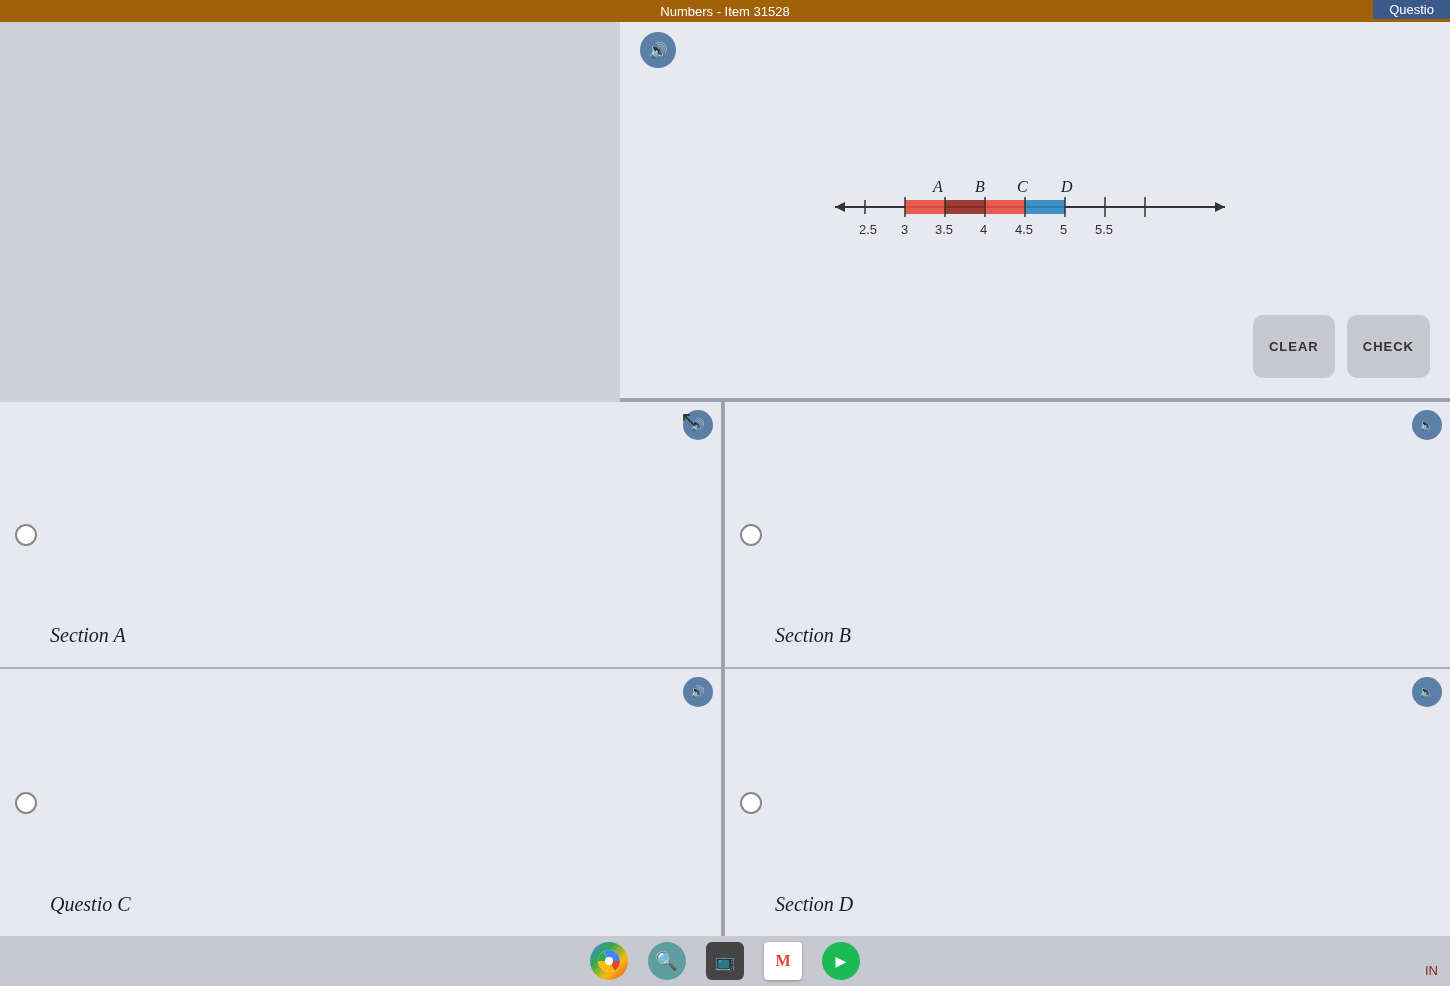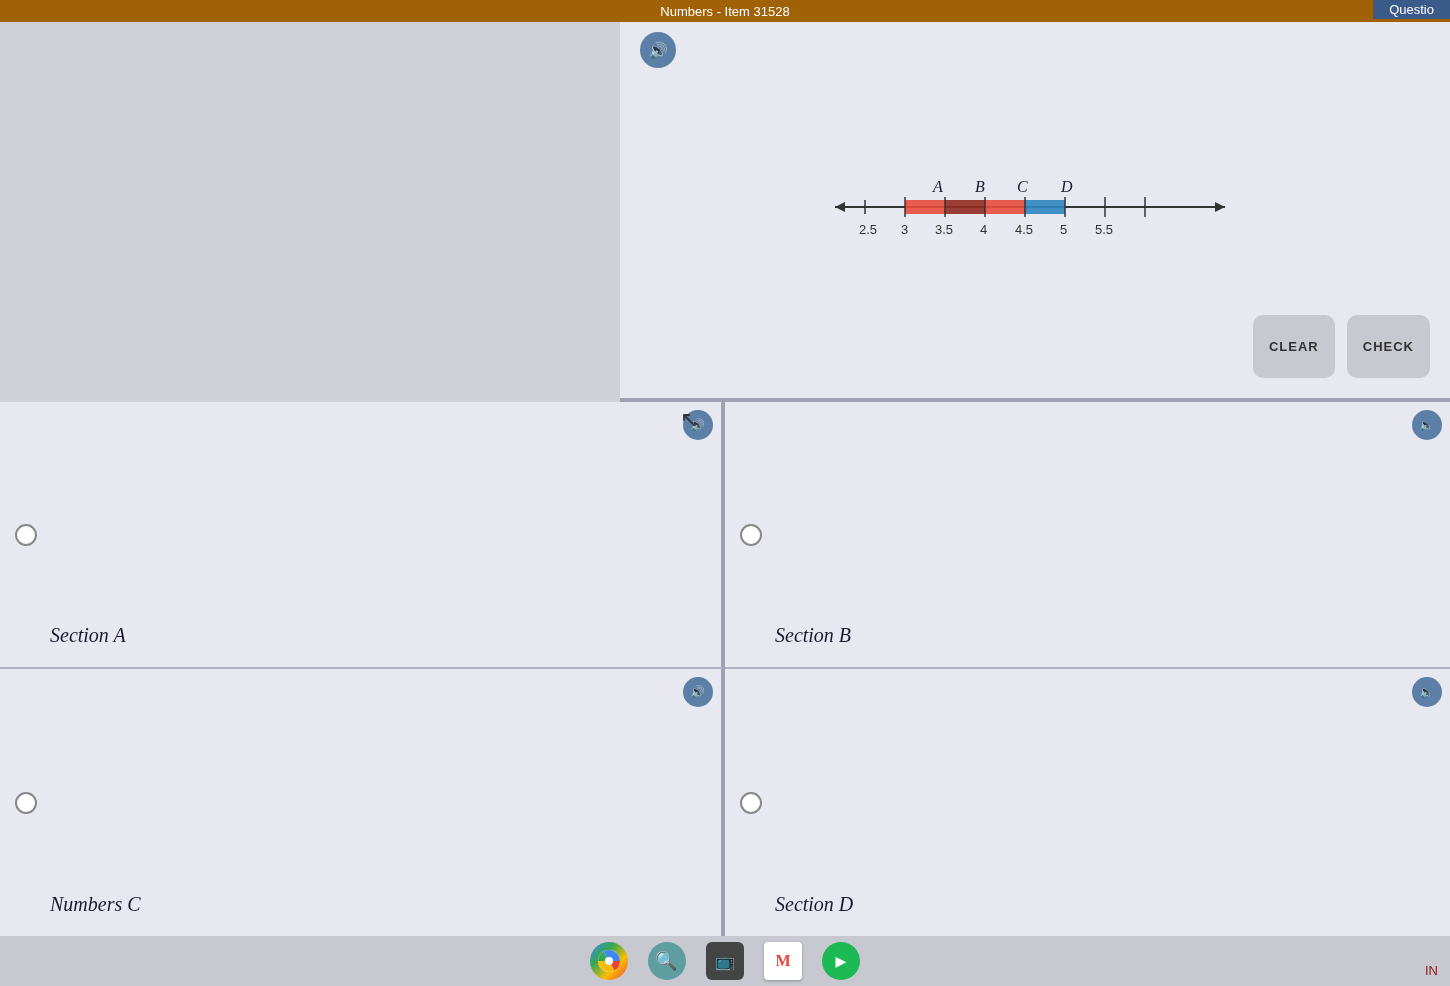--- a/index.html
+++ b/index.html
@@ -303,21 +303,21 @@
     <div class="answer-cell" style="border-right:none; border-bottom:2px solid #b0b0c0; border-top:none; border-left:none;">
       <div class="radio-btn"></div>
       <span class="answer-label">Section B</span>
       <div class="audio-row-btn" style="position:absolute; top:8px; right:8px;">
         <span>🔈</span>
       </div>
     </div>
 
     <div class="answer-cell" style="border-right:4px solid #a0a0b0; border-bottom:none; border-top:none; border-left:none;">
       <div class="radio-btn"></div>
-      <span class="answer-label">Numbers C</span>
+      <span class="answer-label">Questio C</span>
       <div class="audio-row-btn" style="position:absolute; top:8px; right:8px;">
         <span>🔊</span>
       </div>
     </div>
 
     <div class="answer-cell" style="border-right:none; border-bottom:none; border-top:none; border-left:none;">
       <div class="radio-btn"></div>
       <span class="answer-label">Section D</span>
       <div class="audio-row-btn" style="position:absolute; top:8px; right:8px;">
         <span>🔈</span>

